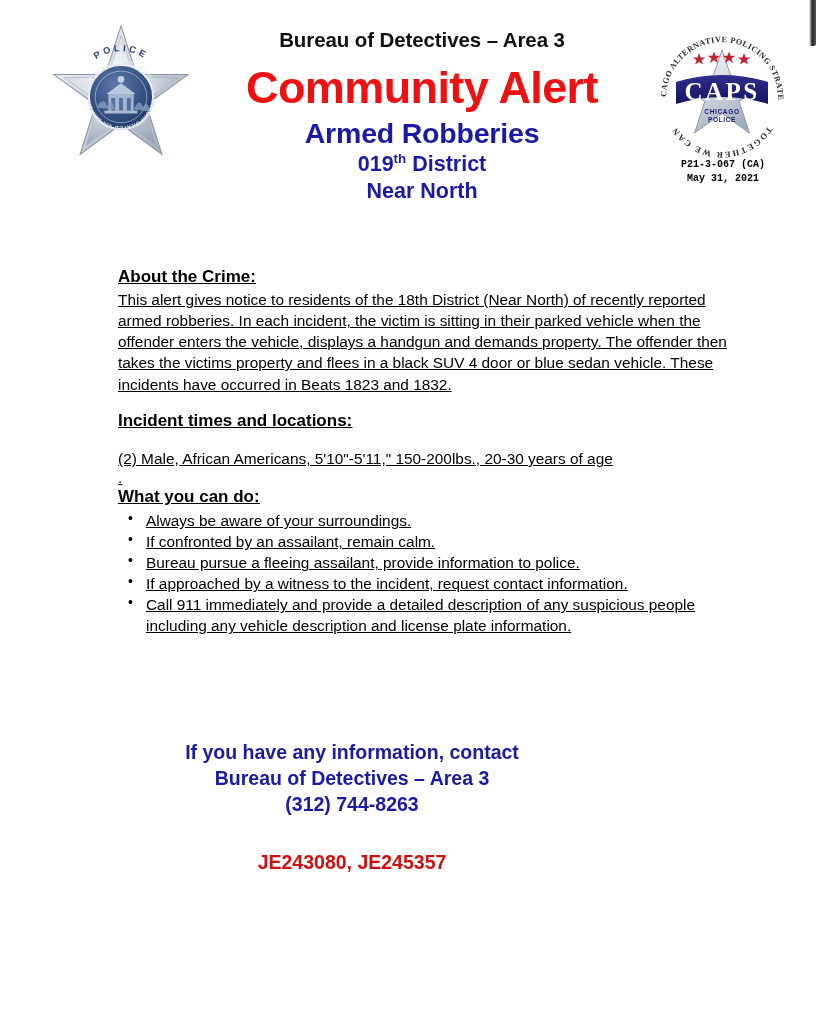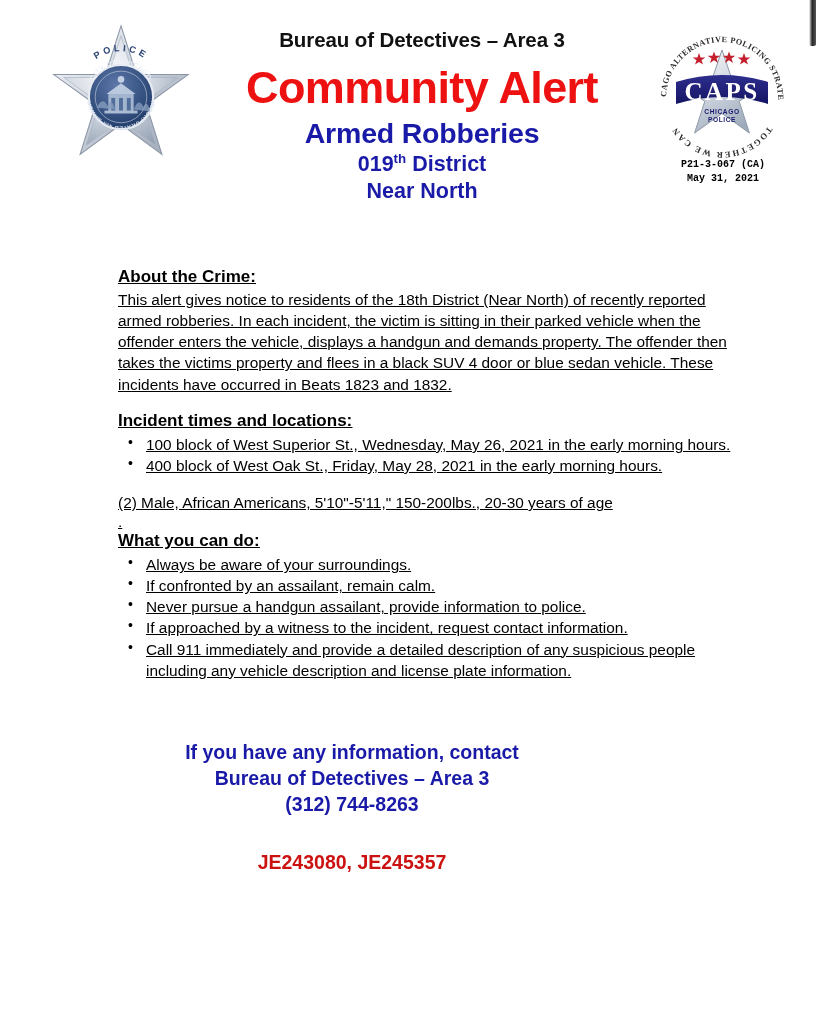--- a/index.html
+++ b/index.html
@@ -316,39 +316,35 @@
 
   <div class="section">
     <div class="section-heading">About the Crime:</div>
     <div class="section-para">This alert gives notice to residents of the 18th District (Near North) of recently reported armed robberies. In each incident, the victim is sitting in their parked vehicle when the offender enters the vehicle, displays a handgun and demands property. The offender then takes the victims property and flees in a black SUV 4 door or blue sedan vehicle. These incidents have occurred in Beats 1823 and 1832.</div>
   </div>
 
   <div class="spacer-sm"></div>
 
   <div class="section">
     <div class="section-heading">Incident times and locations:</div>
-    <ul class="alert-list">
-      <li>100 block of West Superior St., Wednesday, May 26, 2021 in the early morning hours.</li>
-      <li>400 block of West Oak St., Friday, May 28, 2021 in the early morning hours.</li>
-    </ul>
   </div>
 
   <div class="spacer-sm"></div>
 
   <div class="section">
     <div class="section-para">(2) Male, African Americans, 5'10"-5'11," 150-200lbs., 20-30 years of age</div>
     <div class="stray-mark">.</div>
   </div>
 
   <div class="section">
     <div class="section-heading">What you can do:</div>
     <ul class="alert-list">
       <li>Always be aware of your surroundings.</li>
       <li>If confronted by an assailant, remain calm.</li>
-      <li>Never pursue a handgun assailant, provide information to police.</li>
+      <li>Bureau pursue a fleeing assailant, provide information to police.</li>
       <li>If approached by a witness to the incident, request contact information.</li>
       <li>Call 911 immediately and provide a detailed description of any suspicious people including any vehicle description and license plate information.</li>
     </ul>
   </div>
 
 </div>
 
 <div class="footer">
   <div class="footer-line">If you have any information, contact</div>
   <div class="footer-line">Bureau of Detectives – Area 3</div>

